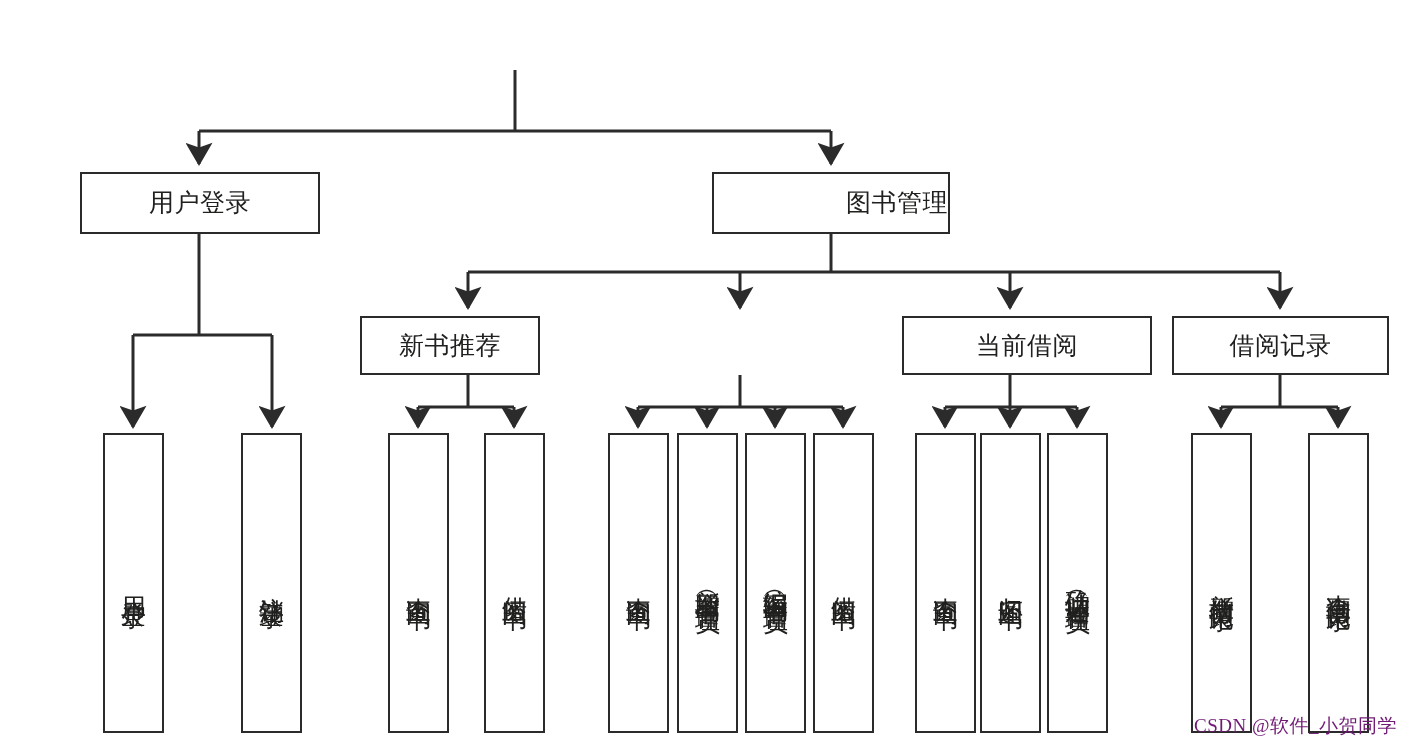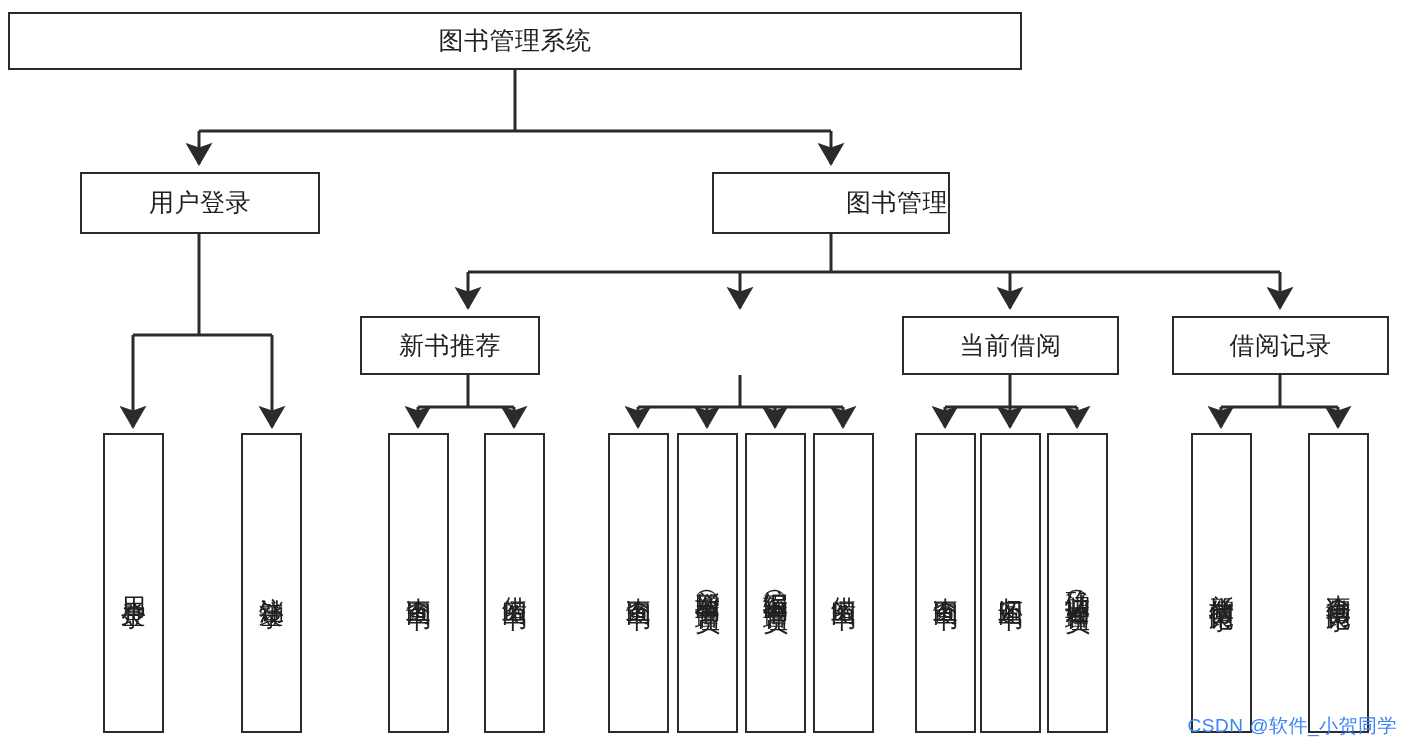--- a/index.html
+++ b/index.html
@@ -62,25 +62,25 @@
     letter-spacing: 3px;
     line-height: 1;
     text-align: center;
     max-height: 100%;
   }
   #watermark {
     position: absolute;
     right: 8px;
     bottom: 8px;
     font-size: 19px;
-    color: #3b82f6;
+    color: #701a75;
     letter-spacing: 0.5px;
     z-index: 6;
     white-space: nowrap;
-    font-family: Liberation Sans, sans-serif;
+    font-family: Liberation Serif, serif;
   }
 </style>
 </head>
 <body>
 
 <div id="diagram-root">
 
   <svg id="edge-layer" viewBox="0 0 1405 747" width="1405" height="747" xmlns="http://www.w3.org/2000/svg">
     <defs>
       <marker id="arrow" viewBox="0 0 12 14" refX="11" refY="7" markerWidth="8" markerHeight="9" orient="auto-start-reverse">
@@ -126,38 +126,35 @@
       <path d="M 1010 407 L 1010 427" marker-end="url(#arrow)"></path>
       <path d="M 1077 407 L 1077 427" marker-end="url(#arrow)"></path>
 
       <path d="M 1280 375 L 1280 407"></path>
       <path d="M 1221 407 L 1338 407"></path>
       <path d="M 1221 407 L 1221 427" marker-end="url(#arrow)"></path>
       <path d="M 1338 407 L 1338 427" marker-end="url(#arrow)"></path>
     </g>
   </svg>
 
-  <div class="node h root" style="left:8px; top:12px; width:1014px; height:58px;">
-    <span class="node-label">图书管理系统</span>
-  </div>
 
   <div class="node h" style="left:80px; top:172px; width:240px; height:62px;">
     <span class="node-label">用户登录</span>
   </div>
 
   <div class="node h" style="left:712px; top:172px; width:238px; height:62px;justify-content:flex-end;">
     <span class="node-label">图书管理</span>
   </div>
 
   <div class="node h" style="left:360px; top:316px; width:180px; height:59px;">
     <span class="node-label">新书推荐</span>
   </div>
 
 
-  <div class="node h" style="left:902px; top:316px; width:217px; height:59px;justify-content:center;">
+  <div class="node h" style="left:902px; top:316px; width:250px; height:59px;justify-content:center;">
     <span class="node-label">当前借阅</span>
   </div>
 
   <div class="node h" style="left:1172px; top:316px; width:217px; height:59px;">
     <span class="node-label">借阅记录</span>
   </div>
 
   <div class="node v" style="left:103px; top:433px; width:61px; height:300px;">
     <span class="node-label">用户登录</span>
   </div>

